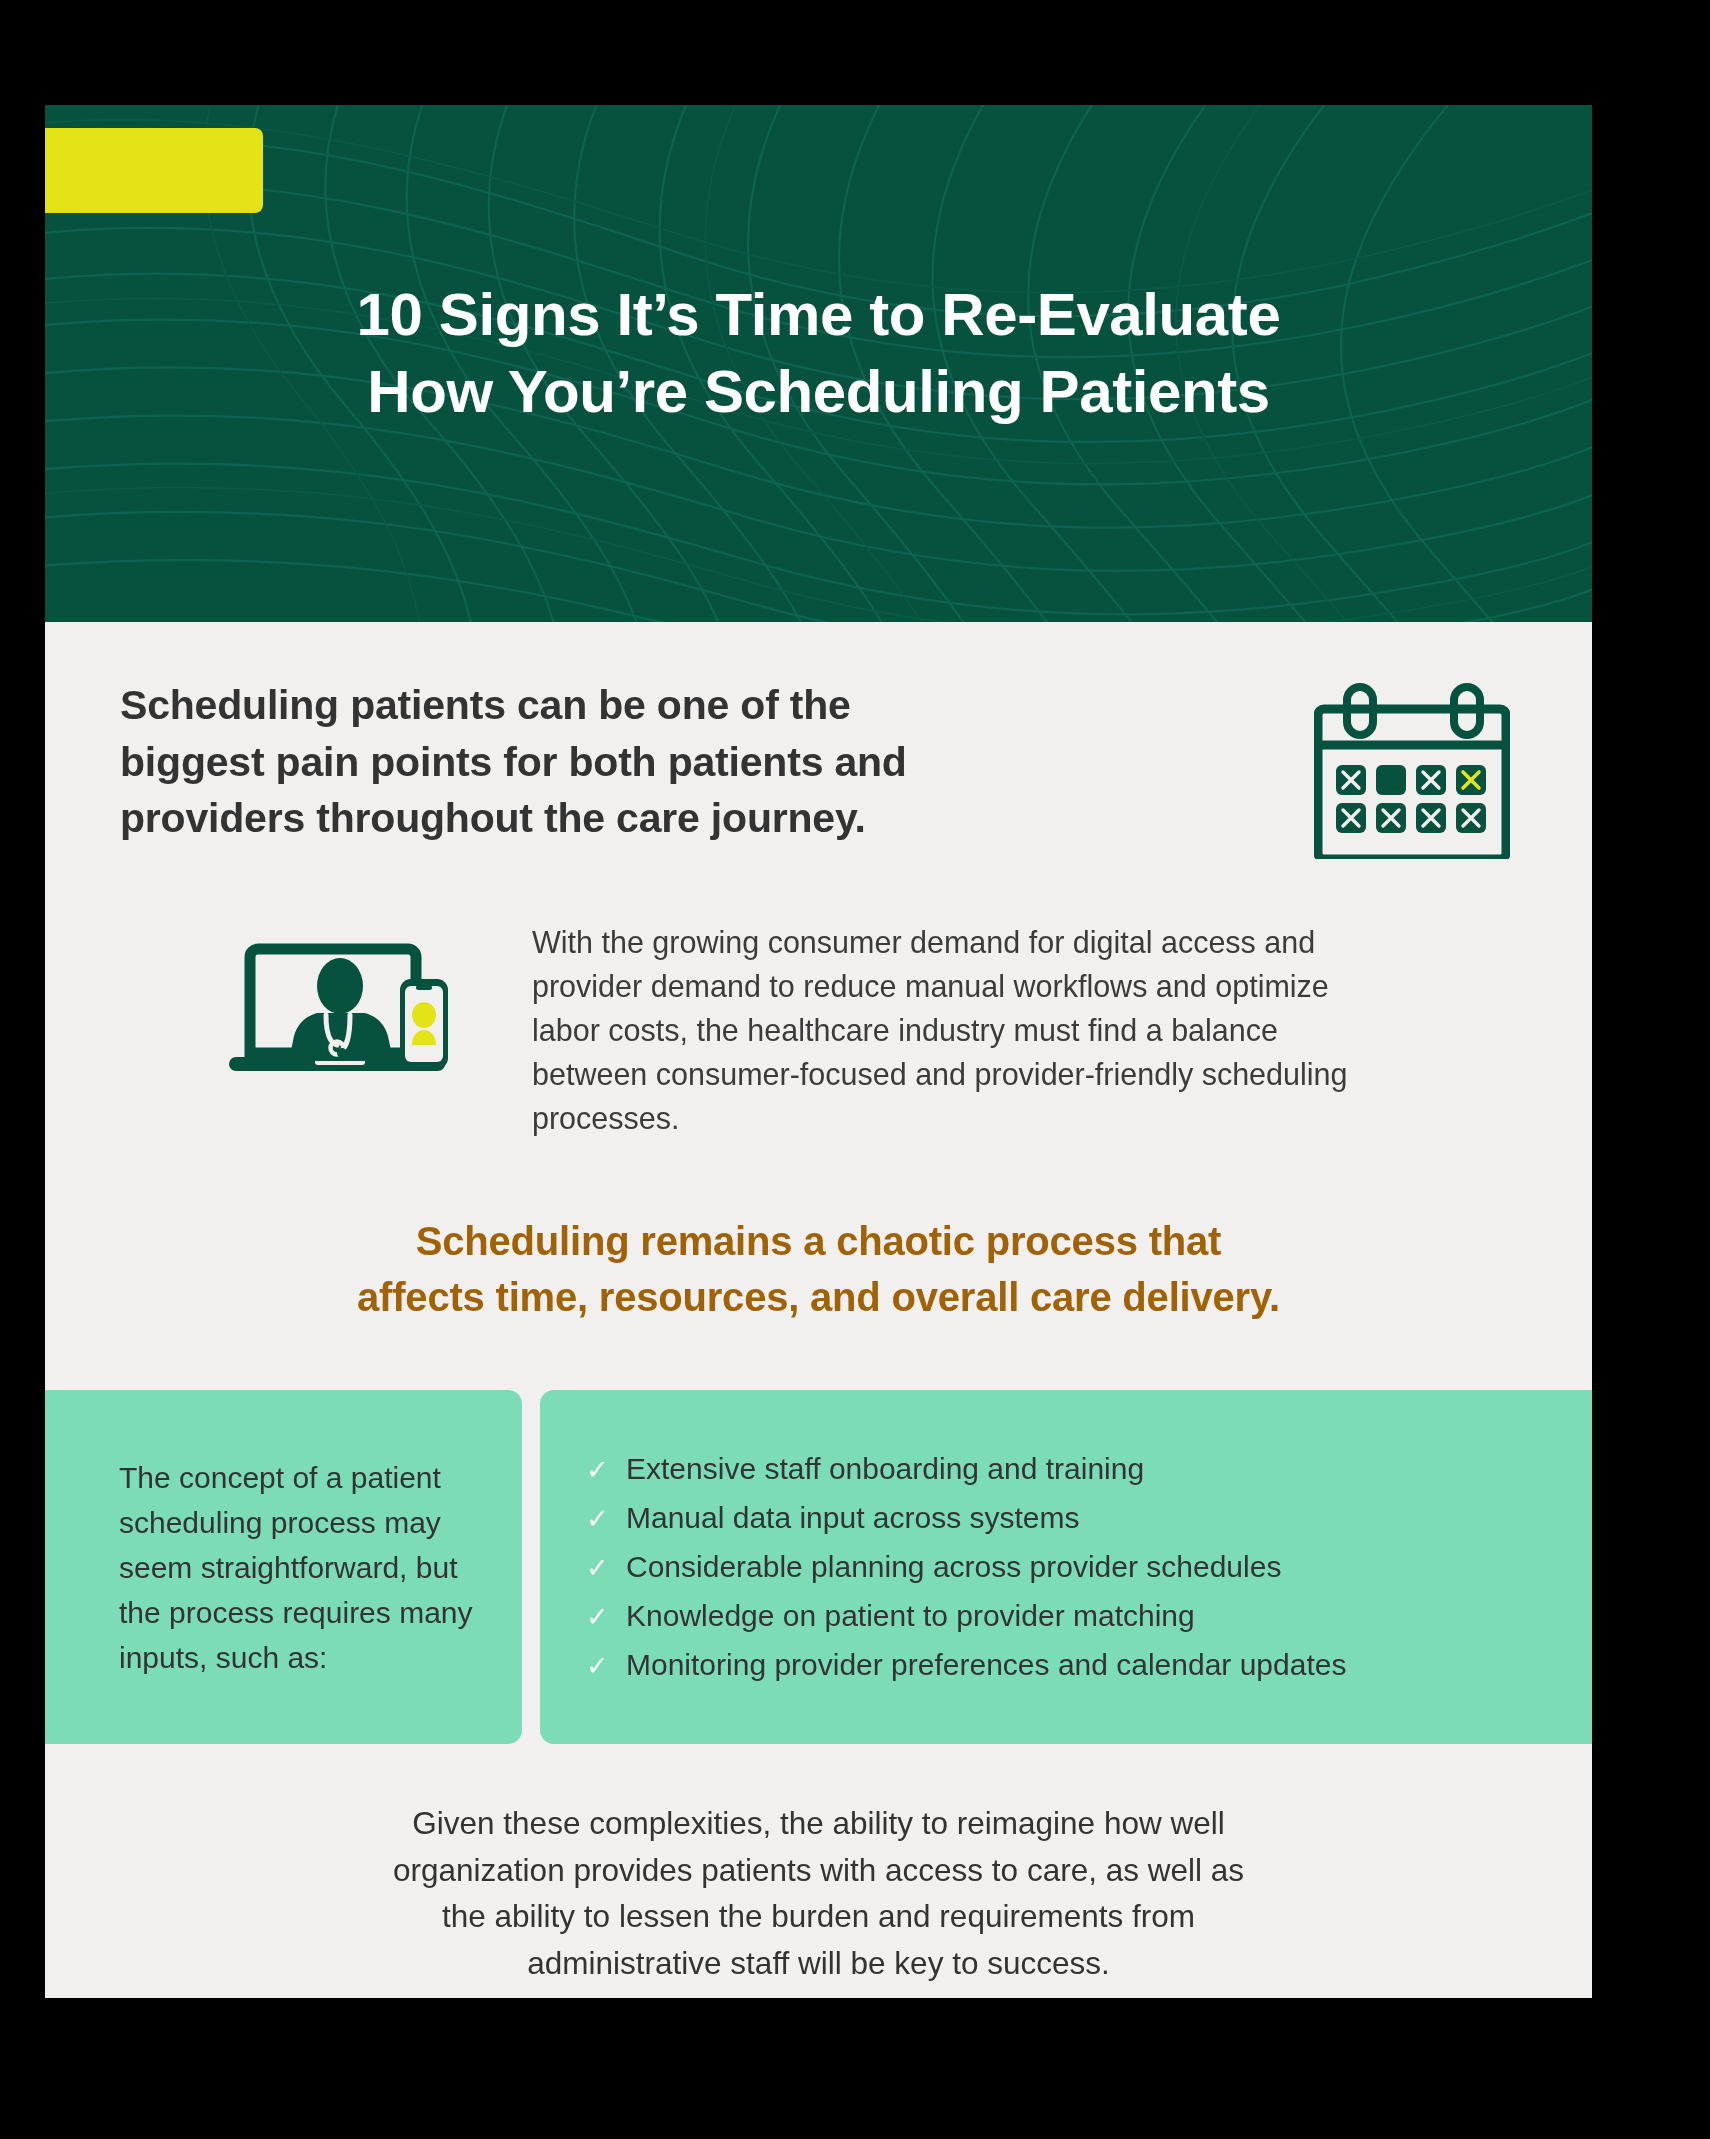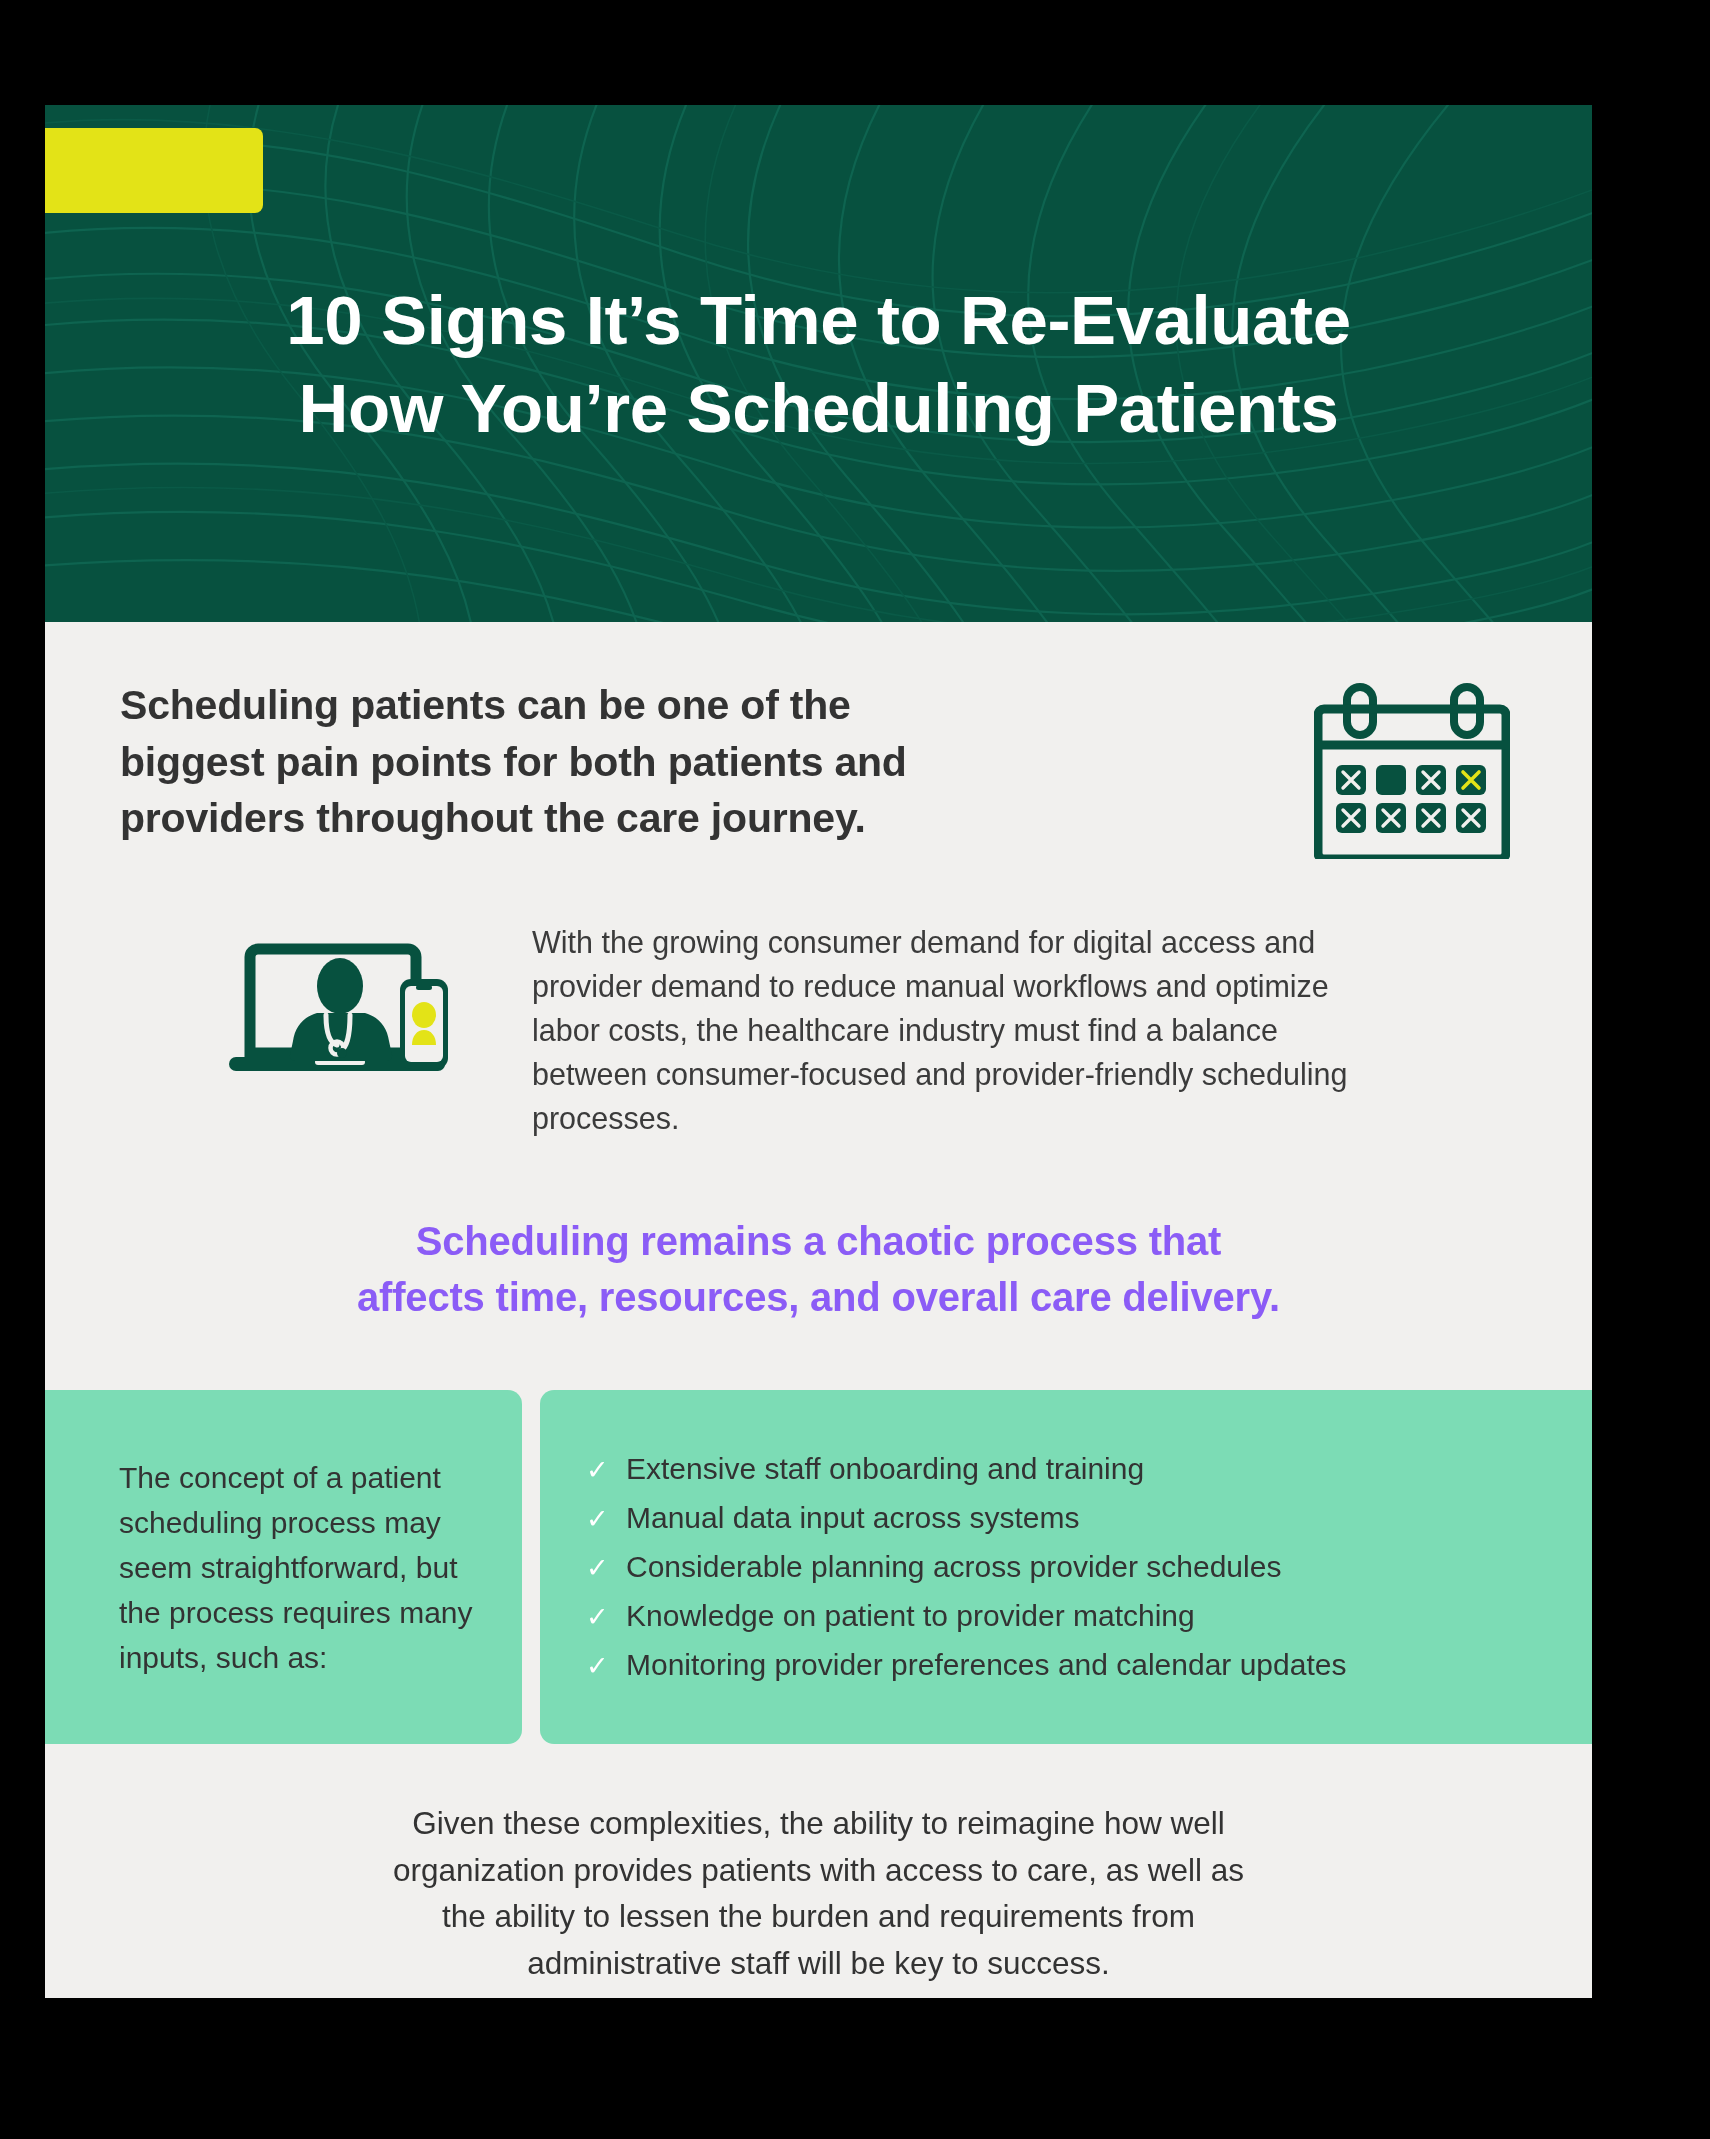--- a/index.html
+++ b/index.html
@@ -51,21 +51,21 @@
     position: absolute;
     left: 0;
     right: 0;
     top: 172px;
     z-index: 3;
     text-align: center;
     padding: 0 40px;
   }
   .title-line {
     color: #ffffff;
-    font-size: 69px;
+    font-size: 60px;
     font-weight: 700;
     line-height: 1.28;
     letter-spacing: -0.4px;
     font-stretch: condensed;
     white-space: nowrap;
   }
 
   
   .body-area {
     position: relative;
@@ -107,21 +107,21 @@
     font-weight: 300;
     line-height: 1.44;
     max-width: 850px;
     margin-left: 40px;
   }
 
   
   .chaos {
     margin-top: 72px;
     text-align: center;
-    color: #8b5cf6;
+    color: #a16207;
     font-size: 40px;
     font-weight: 700;
     line-height: 1.42;
     letter-spacing: -0.2px;
     padding: 0 60px;
   }
 
   
   .panels {
     position: relative;

